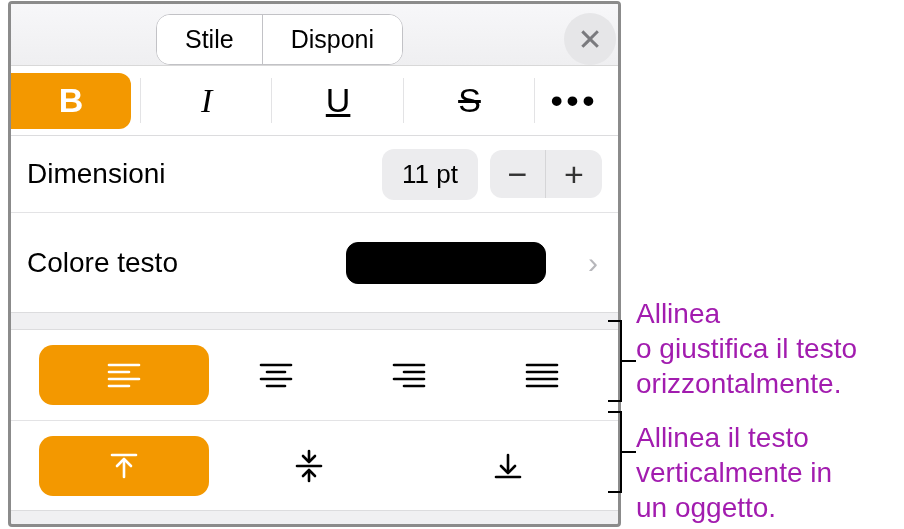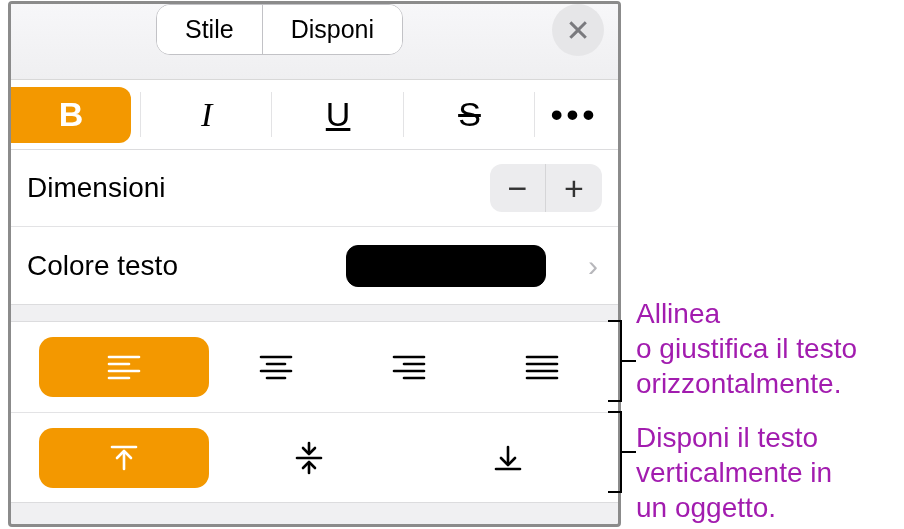--- a/index.html
+++ b/index.html
@@ -24,24 +24,24 @@
     width: 613px;
     height: 526px;
     border: 3px solid #8b8b8b;
     border-radius: 4px;
     background: #f0f0f2;
     overflow: hidden;
   }
 
   
   .tabbar {
-    height: 76px;
-    display: flex;
-    align-items: flex-start;
-    padding: 0 14px;
+    height: 62px;
+    display: flex;
+    align-items: flex-end;
+    padding: 0 2px;
     background: linear-gradient(#f7f7f9,#efeff1);
     border-bottom: 1px solid #d8d8d8;
     position: relative;
   }
   .seg {
     display: flex;
     border: 1px solid #c2c2c6;
     border-radius: 14px;
     overflow: hidden;
     margin: 0 auto;
@@ -146,21 +146,21 @@
     overflow: hidden;
   }
   .stepper-buttons .sb {
     width: 56px; height: 48px;
     display: flex; align-items: center; justify-content: center;
     font-size: 34px; color: #333;
   }
   .stepper-buttons .sb:first-child { border-right: 1px solid #d5d5d7; }
 
   
-  .color-row { height: 78px; }
+  .color-row { height: 100px; }
   .swatch {
     width: 200px; height: 42px; border-radius: 12px; background: #000;
     border: 1px solid #000;
     margin-right: 10px;
   }
   .chev {
     font-size: 30px; color: #b7b7bb;
     padding: 0 4px;
   }
 
@@ -249,20 +249,21 @@
         </div>
       <div class="style-cell" style="flex:0.6">
         <span class="dots">•••</span>
       </div>
     </div>
 
     <div class="group first">
       <div class="row dim-row">
         <div class="label">Dimensioni</div>
         <div class="stepper">
+          <div class="value-box">11 pt</div>
           <div class="stepper-buttons">
             <div class="sb">−</div>
             <div class="sb">+</div>
           </div>
         </div>
       </div>
       <div class="row color-row">
         <div class="label">Colore testo</div>
         <div class="swatch" style="background:#000000;"></div>
         <div class="chev">›</div>
@@ -337,17 +338,17 @@
   </div>
 
   <div class="bracket" style="left:608px; top:320px; height:82px;"></div>
   <div class="tee" style="left:622px; top:360px; width:14px;"></div>
   <div class="callout" style="top:296px; white-space:pre-line;">Allinea
 o giustifica il testo
 orizzontalmente.</div>
 
   <div class="bracket" style="left:608px; top:411px; height:82px;"></div>
   <div class="tee" style="left:622px; top:451px; width:14px;"></div>
-  <div class="callout" style="top:420px; white-space:pre-line;">Disponi il testo
+  <div class="callout" style="top:420px; white-space:pre-line;">Allinea il testo
 verticalmente in
 un oggetto.</div>
 
 </div>
 
 </body></html>

